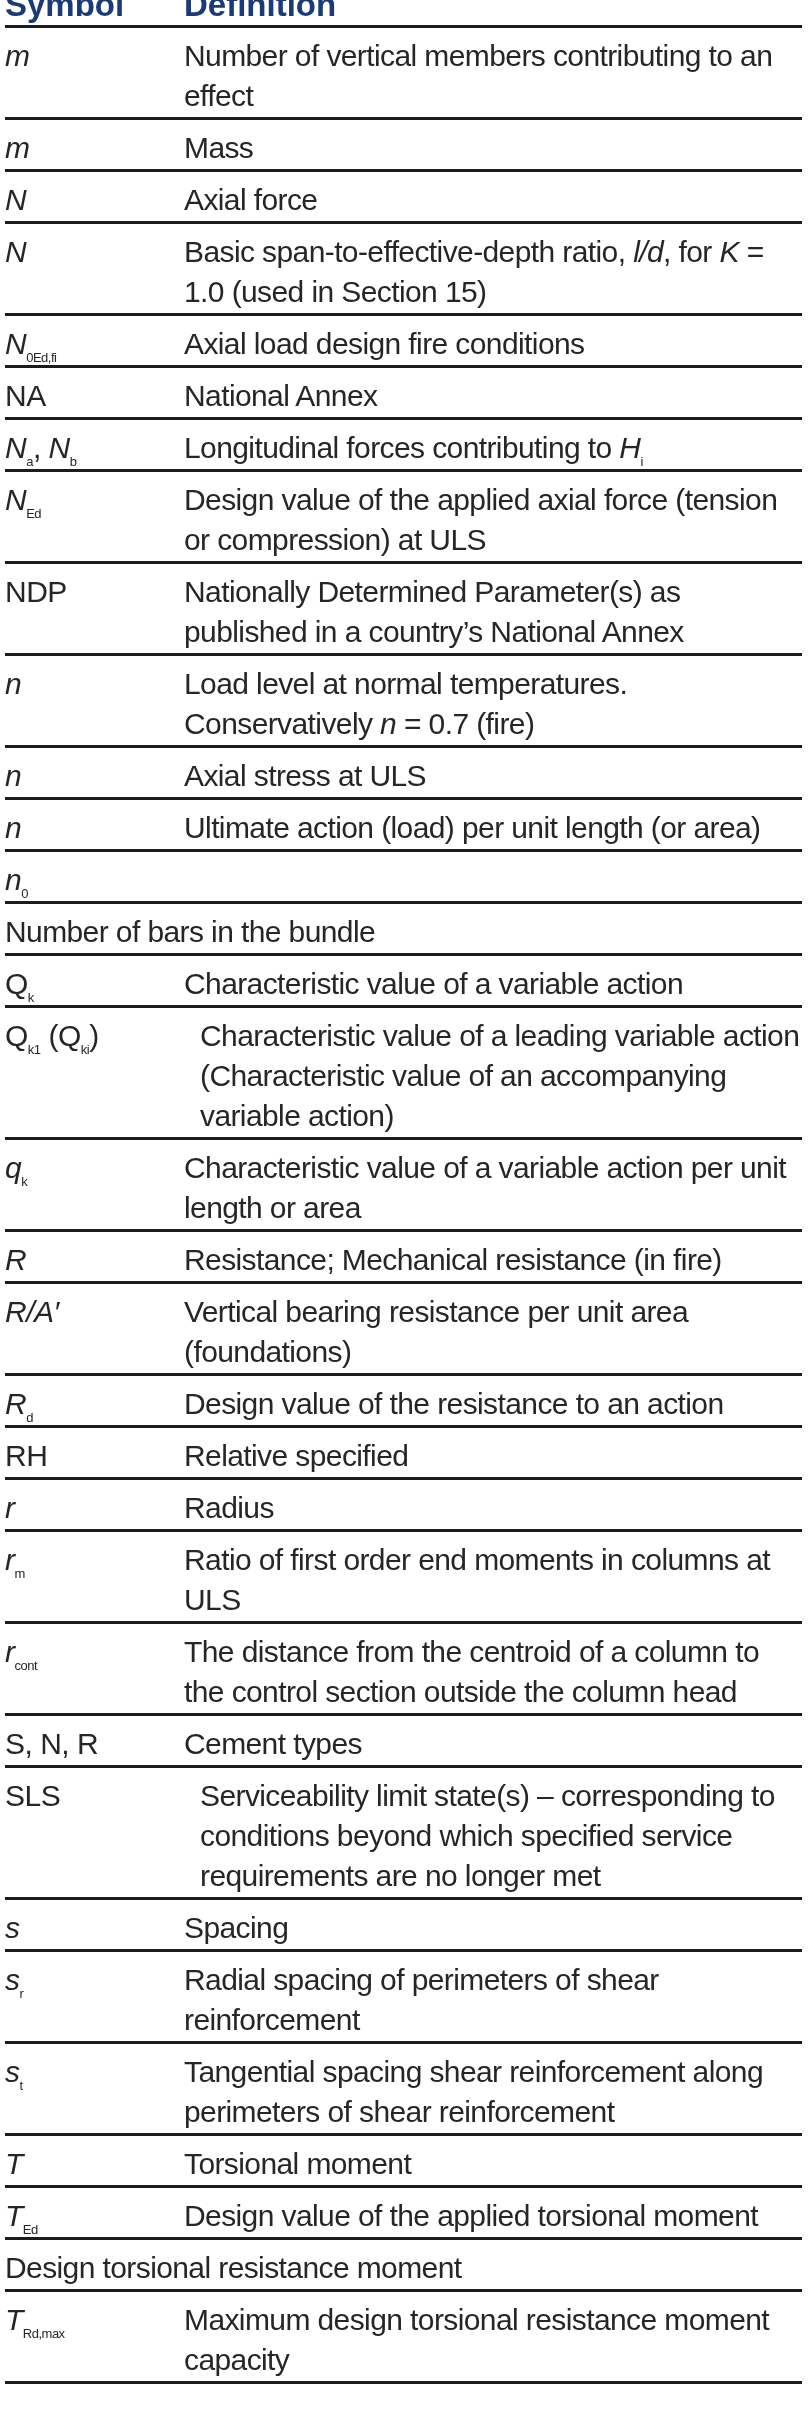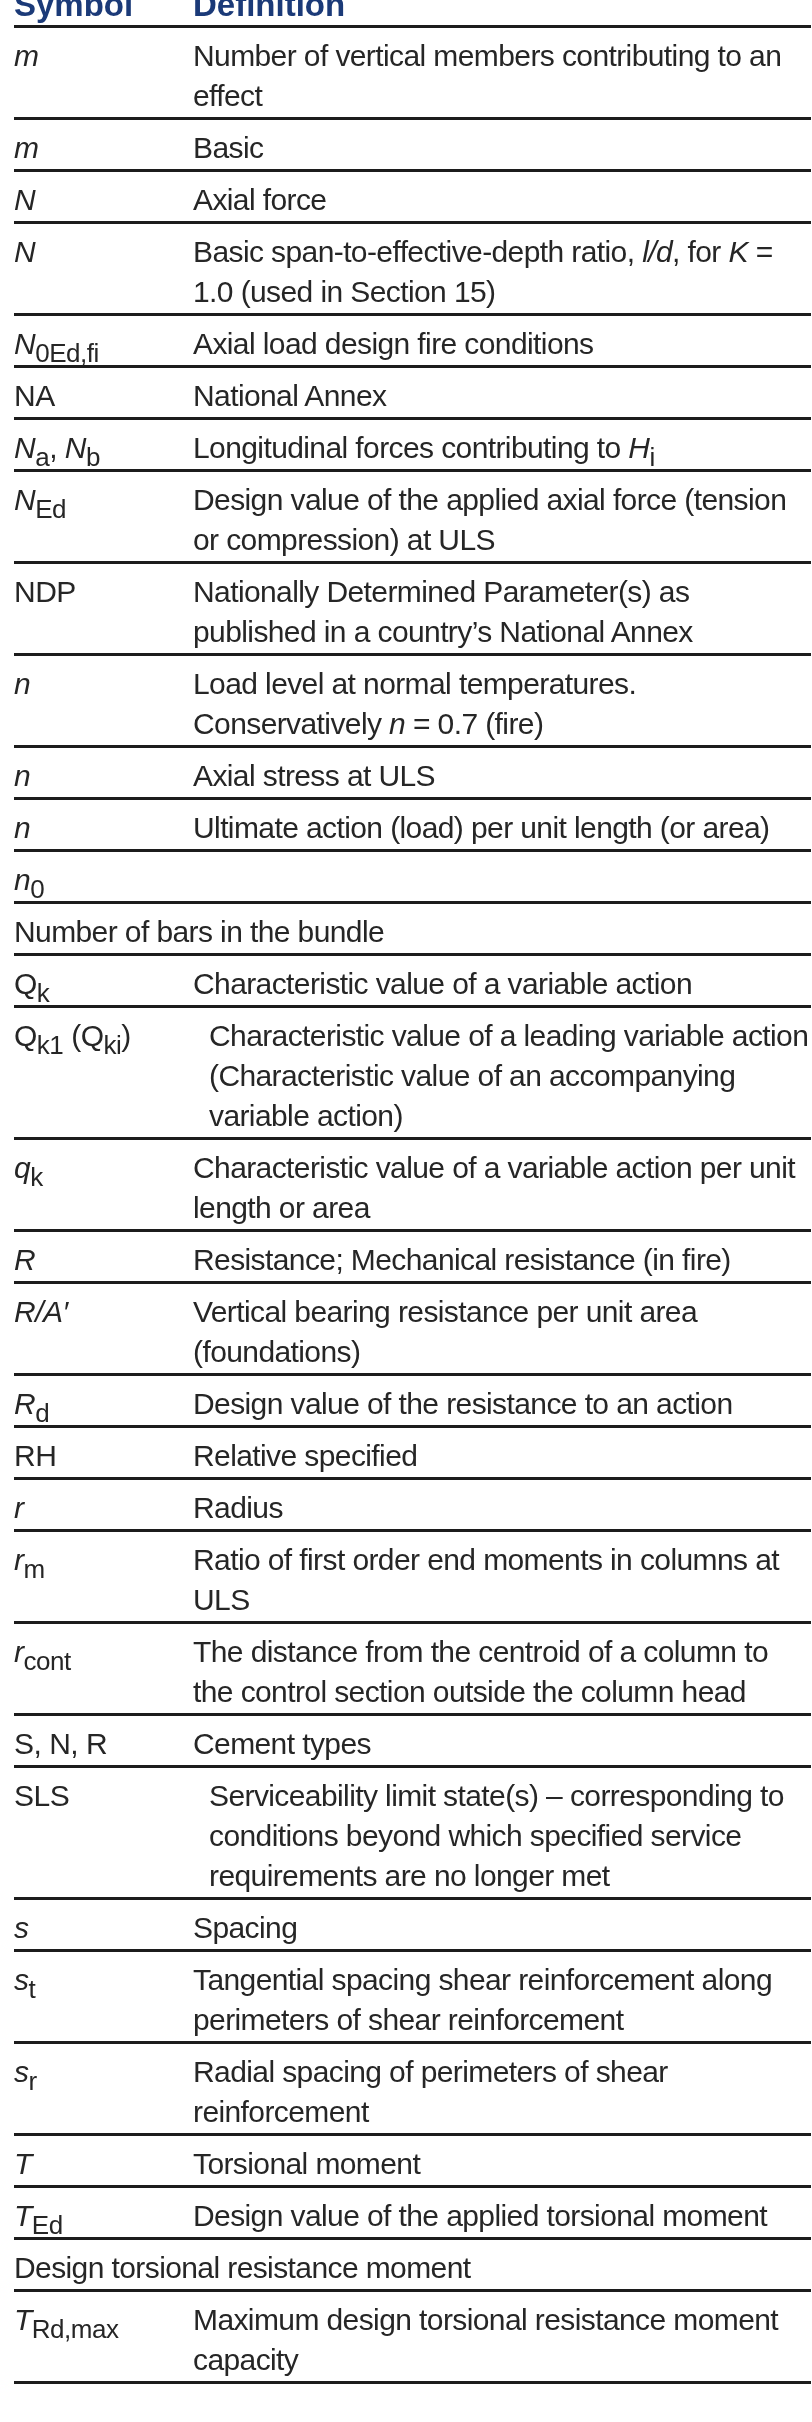--- a/index.html
+++ b/index.html
@@ -1,50 +1,50 @@
 <!DOCTYPE html>
 <html><head>
 <meta charset="utf-8">
 <style>
   html, body { margin: 0; padding: 0; background: #ffffff; }
   body { width: 812px; height: 2422px; overflow: hidden; position: relative;
          font-family: "Liberation Sans", "DejaVu Sans", sans-serif; color: #262626; }
-  .table { position: absolute; left: 14px; top: 0; width: 797px; }
+  .table { position: absolute; left: 5px; top: 0; width: 797px; }
   .head { position: relative; height: 28px; border-bottom: 3px solid #1c1c1c; box-sizing: border-box; }
   .head span { position: absolute; bottom: 4px; font-weight: bold; color: #1b3a78;
                font-size: 33px; line-height: 33px; }
   .head .h-sym { left: 0; }
   .head .h-def { left: 179px; }
   .row { display: flex; border-bottom: 3px solid #1c1c1c; box-sizing: border-box; }
   .row .sym { width: 179px; flex: none; padding: 8px 0 0 0; font-size: 30px; line-height: 40px;
               letter-spacing: -0.5px; }
   .row .def { flex: 1; padding: 8px 0 0 0; font-size: 30px; line-height: 40px;
               letter-spacing: -0.6px; font-weight: 300; }
   .it { font-style: italic; }
-  sub { font-size: 26px; vertical-align: -8px; line-height: 0; font-style: normal; }
+  sub { font-size: 13px; vertical-align: -8px; line-height: 0; font-style: normal; }
   .rows-1 { height: 52px; }
   .rows-2 { height: 92px; }
   .rows-3 { height: 132px; gap: 16px; }
 </style>
 </head>
 <body>
 
 <div class="table">
   <div class="head">
     <span class="h-sym">Symbol</span>
     <span class="h-def">Definition</span>
   </div>
   <div id="rows">
       <div class="row rows-2">
         <div class="sym"><span class="it">m</span></div>
         <div class="def"><span>Number of vertical members contributing to an effect</span></div>
       </div>
       <div class="row rows-1">
         <div class="sym"><span class="it">m</span></div>
-        <div class="def"><span>Basic</span></div>
+        <div class="def"><span>Mass</span></div>
       </div>
       <div class="row rows-1">
         <div class="sym"><span class="it">N</span></div>
         <div class="def"><span>Axial force</span></div>
       </div>
       <div class="row rows-2">
         <div class="sym"><span class="it">N</span></div>
         <div class="def"><span>Basic span-to-effective-depth ratio, </span><span class="it">l/d</span><span>, for </span><span class="it">K</span><span> = 1.0 (used in Section 15)</span></div>
       </div>
       <div class="row rows-1">
@@ -131,26 +131,26 @@
       </div>
       <div class="row rows-3">
         <div class="sym"><span>SLS</span></div>
         <div class="def"><span>Serviceability limit state(s) – corresponding to conditions beyond which specified service requirements are no longer met</span></div>
       </div>
       <div class="row rows-1">
         <div class="sym"><span class="it">s</span></div>
         <div class="def"><span>Spacing</span></div>
       </div>
       <div class="row rows-2">
+        <div class="sym"><span class="it">s</span><sub>r</sub></div>
+        <div class="def"><span>Radial spacing of perimeters of shear reinforcement</span></div>
+      </div>
+      <div class="row rows-2">
         <div class="sym"><span class="it">s</span><sub>t</sub></div>
         <div class="def"><span>Tangential spacing shear reinforcement along perimeters of shear reinforcement</span></div>
-      </div>
-      <div class="row rows-2">
-        <div class="sym"><span class="it">s</span><sub>r</sub></div>
-        <div class="def"><span>Radial spacing of perimeters of shear reinforcement</span></div>
       </div>
       <div class="row rows-1">
         <div class="sym"><span class="it">T</span></div>
         <div class="def"><span>Torsional moment</span></div>
       </div>
       <div class="row rows-1">
         <div class="sym"><span class="it">T</span><sub>Ed</sub></div>
         <div class="def"><span>Design value of the applied torsional moment</span></div>
       </div>
       <div class="row rows-1">

